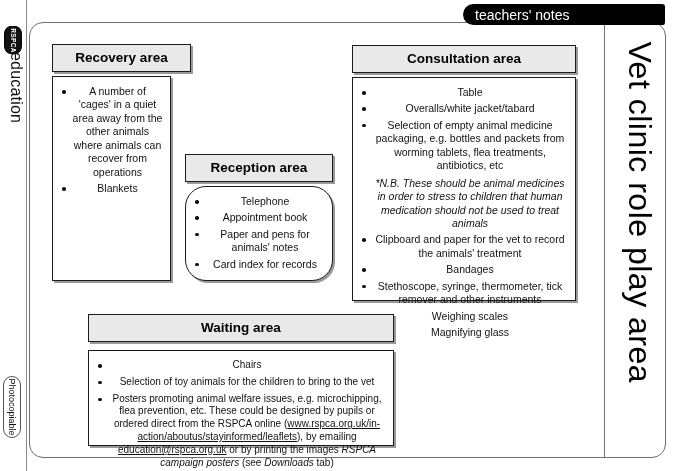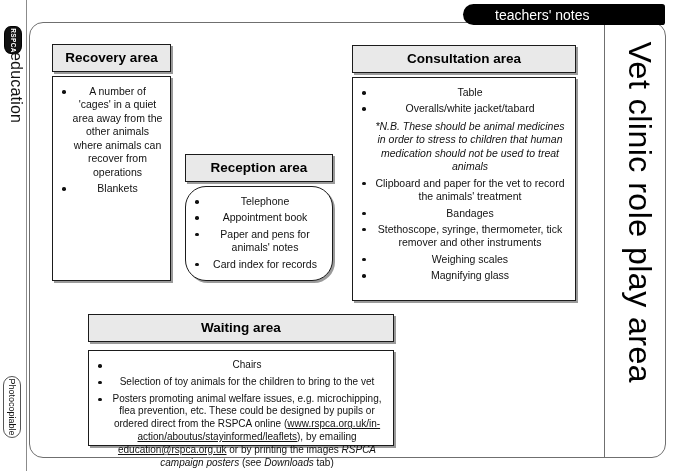--- a/index.html
+++ b/index.html
@@ -44,21 +44,21 @@
   }
 
   
   .banner{
     position:absolute;left:463px;top:4px;width:202px;height:21px;
     background:#000;border-radius:11px 3px 3px 11px;
     display:flex;align-items:center;
     z-index:6;
   }
   .banner span{
-    color:#fff;font-size:14px;padding-left:32px;white-space:nowrap;
+    color:#fff;font-size:14px;padding-left:12px;white-space:nowrap;
   }
 
   
   .outer-frame{
     position:absolute;left:29px;top:22px;width:637px;height:436px;
     border:1px solid #6f6f6f;border-radius:14px;
     background:#fff;
     box-sizing:border-box;
   }
   .frame-shadow{
@@ -114,21 +114,21 @@
     width:3.5px;height:3.5px;border-radius:50%;background:#111;
   }
   li.note{padding-left:0;font-style:italic;font-size:10px;line-height:1.3;margin:4px 0 5px 0;}
   li.note:before{display:none;}
 
   .lnk{text-decoration:underline;color:#111;}
   .ital{font-style:italic;}
 
   
   #recovery{left:52px;top:44px;width:119px;}
-  #recovery .card-head{width:119px;}
+  #recovery .card-head{width:139px;}
   #recovery .card-body{width:119px;height:205px;margin-top:4px;}
 
   #reception{left:185px;top:154px;width:127px;}
   #reception .card-head{width:148px;}
   #reception .card-body{width:148px;height:95px;margin-top:4px;border-radius:21px;}
 
   #consultation{left:352px;top:45px;width:196px;}
   #consultation .card-head{width:224px;}
   #consultation .card-body{width:224px;height:224px;margin-top:4px;}
 
@@ -182,20 +182,21 @@
       </ul>
     </div>
   </div>
 
   <div class="card" id="consultation">
     <div class="card-head">Consultation area</div>
     <div class="card-body">
       <ul class="items">
         <li>Table</li>
         <li>Overalls/white jacket/tabard</li>
+        <li>Selection of empty animal medicine packaging, e.g. bottles and packets from worming tablets, flea treatments, antibiotics, etc</li>
         <li class="note">*N.B. These should be animal medicines in order to stress to children that human medication should not be used to treat animals</li>
         <li>Clipboard and paper for the vet to record the animals' treatment</li>
         <li>Bandages</li>
         <li>Stethoscope, syringe, thermometer, tick remover and other instruments</li>
         <li>Weighing scales</li>
         <li>Magnifying glass</li>
       </ul>
     </div>
   </div>
 

